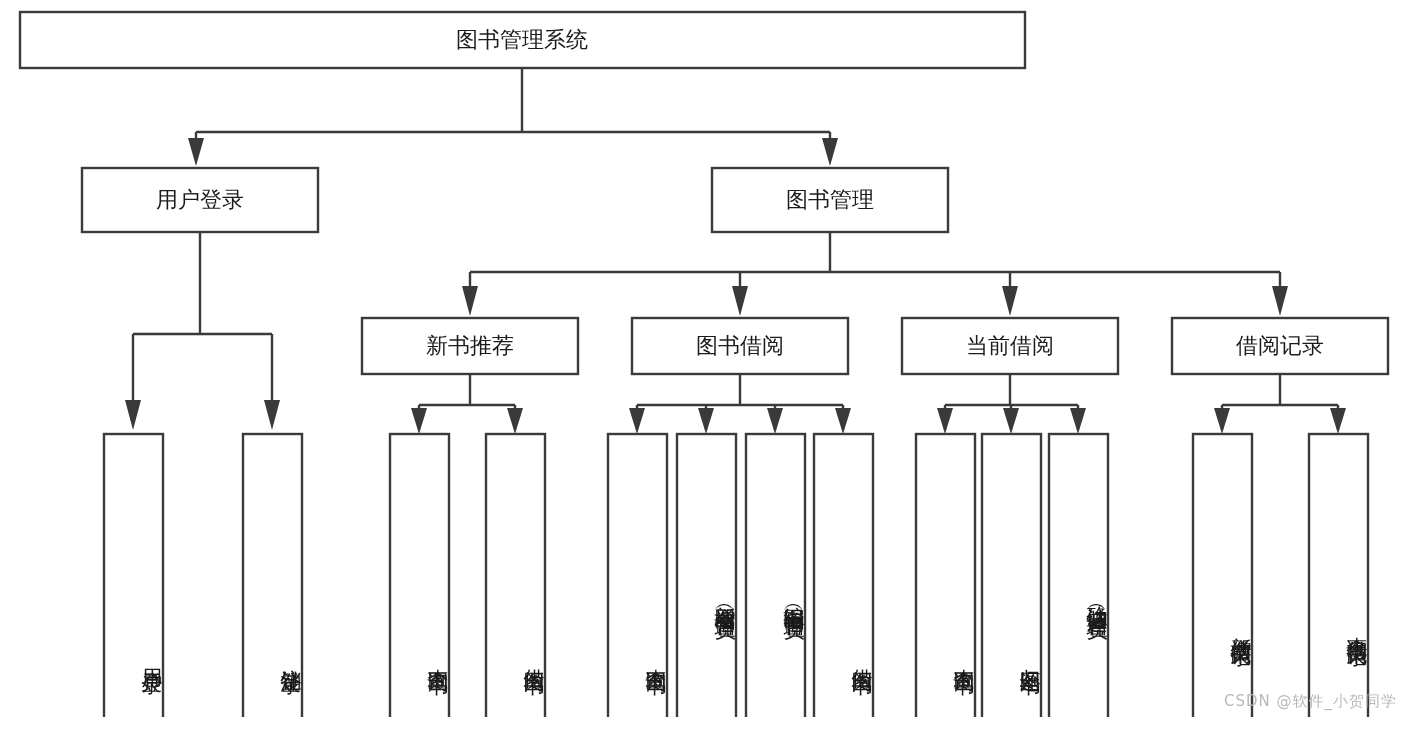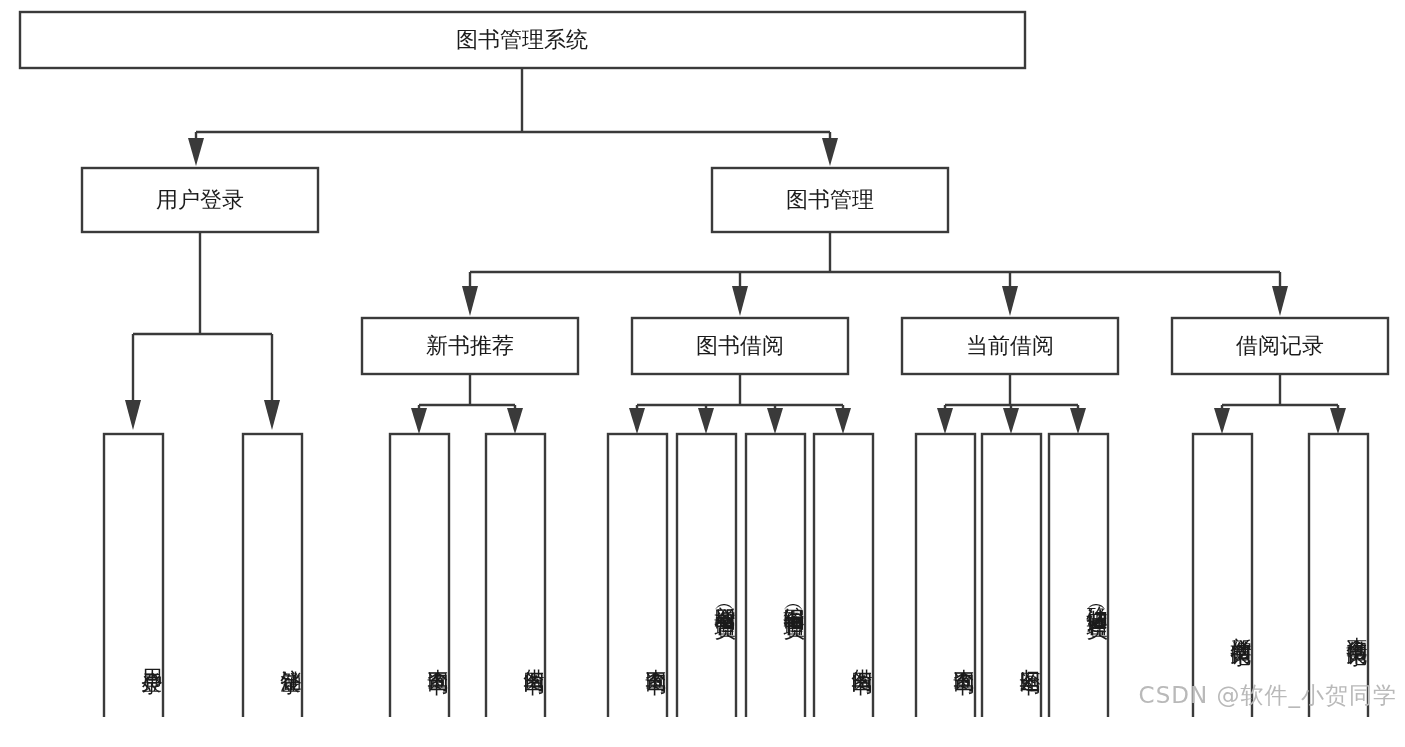--- a/index.html
+++ b/index.html
@@ -59,21 +59,21 @@
     letter-spacing: 2px;
     color: #1b1b1b;
     white-space: nowrap;
     pointer-events: none;
   }
   .watermark {
     position: absolute;
     right: 8px;
     bottom: 6px;
     font-family: "DejaVu Sans", "Liberation Sans", sans-serif;
-    font-size: 23px;
+    font-size: 15px;
     color: #b9b9b9;
     letter-spacing: 1px;
     white-space: nowrap;
   }
 </style>
 </head>
 <body>
 
 <div id="diagram-root">
 

